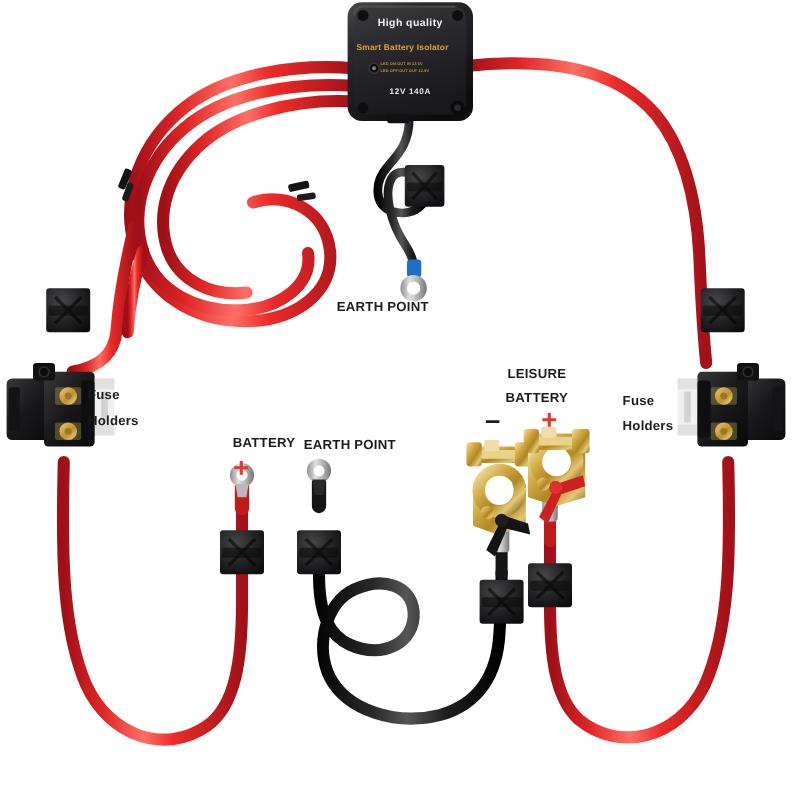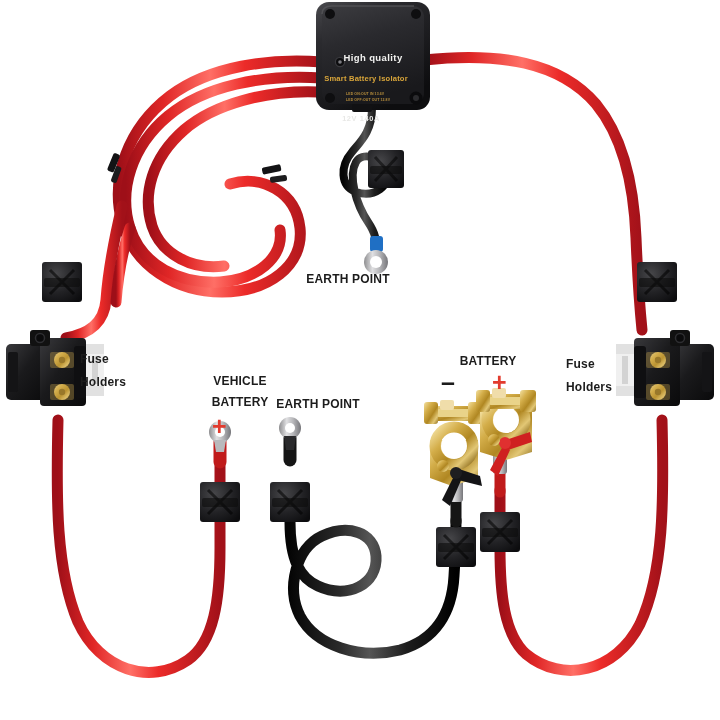--- a/index.html
+++ b/index.html
@@ -26,21 +26,21 @@
   .lbl.size-sm{font-size:12px;}
   .sign{
     position:absolute;font-family:"Liberation Sans", sans-serif;
     font-weight:700;line-height:1;
   }
   .sign.plus{color:#e23b2e;font-size:25px;}
   .sign.minus{color:#1c1c1c;font-size:25px;}
 
   
   .iso-text{position:absolute;text-align:center;white-space:nowrap;
-            font-family:"Liberation Sans", sans-serif;margin-top:36px;}
+            font-family:"Liberation Sans", sans-serif;}
   .iso-hq{font-size:9.5px;font-weight:700;color:#f2f2f0;letter-spacing:.4px;}
   .iso-sub{font-size:7.6px;font-weight:700;color:#d8a53a;letter-spacing:.2px;}
   .iso-spec{font-size:3.5px;font-weight:700;color:#b98f3c;letter-spacing:.1px;line-height:1.5;}
   .iso-rating{font-size:7.4px;font-weight:700;color:#e8e8e6;letter-spacing:.6px;}
 </style>
 </head>
 <body>
 
 <div id="stage">
 
@@ -320,30 +320,30 @@
       <circle cx="340" cy="62" r="1.8" fill="#7d7d82"></circle>
 
       <rect x="352" y="104" width="20" height="8" rx="2" fill="#111113"></rect>
     </g>
   </svg>
 
   <div class="iso-text iso-hq" style="left:316px;top:16px;width:114px;">High quality</div>
   <div class="iso-text iso-sub" style="left:316px;top:38px;width:100px;">Smart Battery Isolator</div>
   <div class="iso-text iso-spec" style="left:346px;top:56px;width:68px;text-align:left;">LED ON:OUT IN 13.6V</div>
   <div class="iso-text iso-spec" style="left:346px;top:62px;width:72px;text-align:left;">LED OFF:OUT OUT 12.8V</div>
-  <div class="iso-text iso-rating" style="left:304px;top:78px;width:114px;">12V 140A</div>
+  <div class="iso-text iso-rating" style="left:316px;top:78px;width:114px;">12V 140A</div>
 
   <div class="lbl size-md" style="left:258px;top:272px;width:180px;">EARTH POINT</div>
 
-  <div class="lbl size-md" style="left:160px;top:374px;width:160px;">VEHICLE</div>
   <div class="lbl size-md" style="left:160px;top:395px;width:160px;">BATTERY</div>
   <div class="sign plus" style="left:212px;top:414px;">+</div>
 
   <div class="lbl size-md" style="left:228px;top:397px;width:180px;">EARTH POINT</div>
 
+  <div class="lbl size-md" style="left:418px;top:333px;width:140px;">LEISURE</div>
   <div class="lbl size-md" style="left:418px;top:354px;width:140px;">BATTERY</div>
   <div class="sign minus" style="left:441px;top:370px;">–</div>
   <div class="sign plus" style="left:492px;top:370px;">+</div>
 
   <div class="lbl size-sm" style="left:80px;top:352px;width:84px;text-align:left;">Fuse</div>
   <div class="lbl size-sm" style="left:80px;top:375px;width:84px;text-align:left;">Holders</div>
 
   <div class="lbl size-sm" style="left:566px;top:357px;width:84px;text-align:left;">Fuse</div>
   <div class="lbl size-sm" style="left:566px;top:380px;width:84px;text-align:left;">Holders</div>
 

